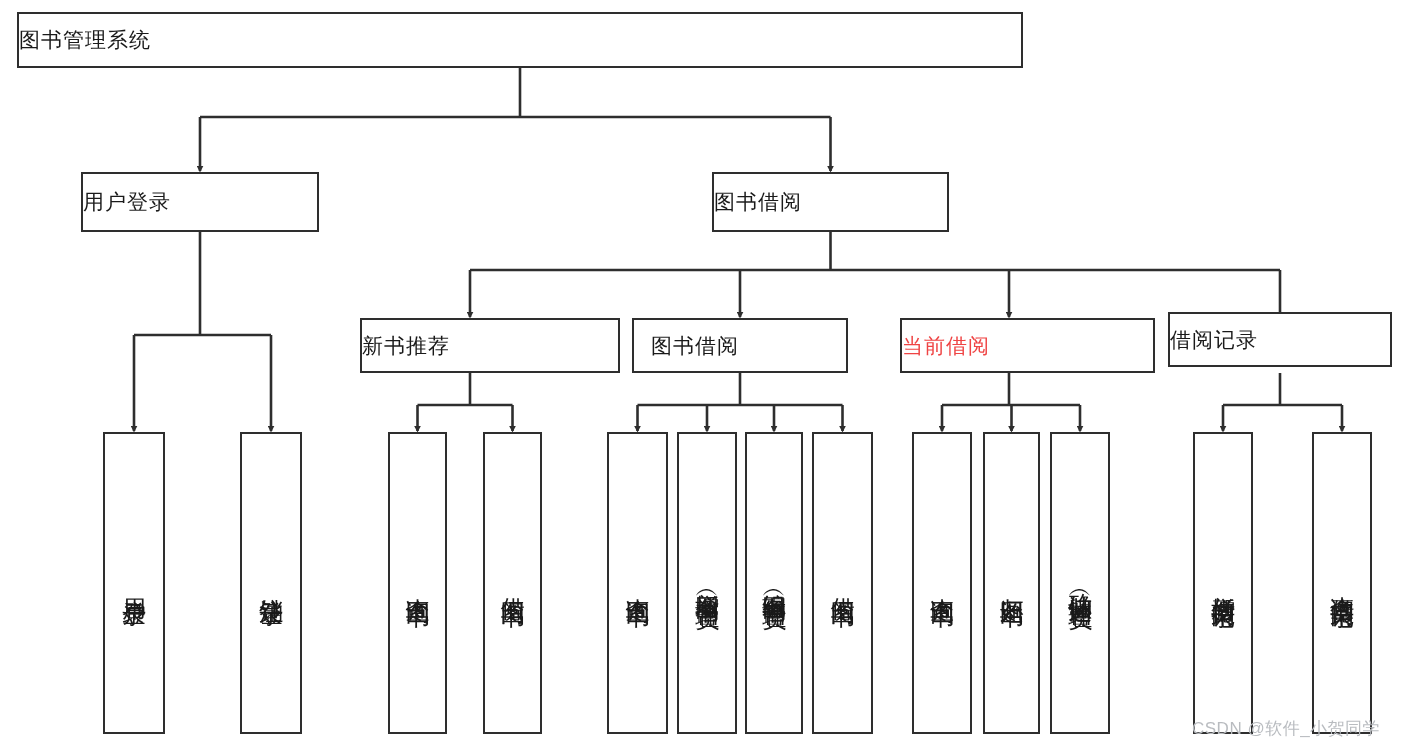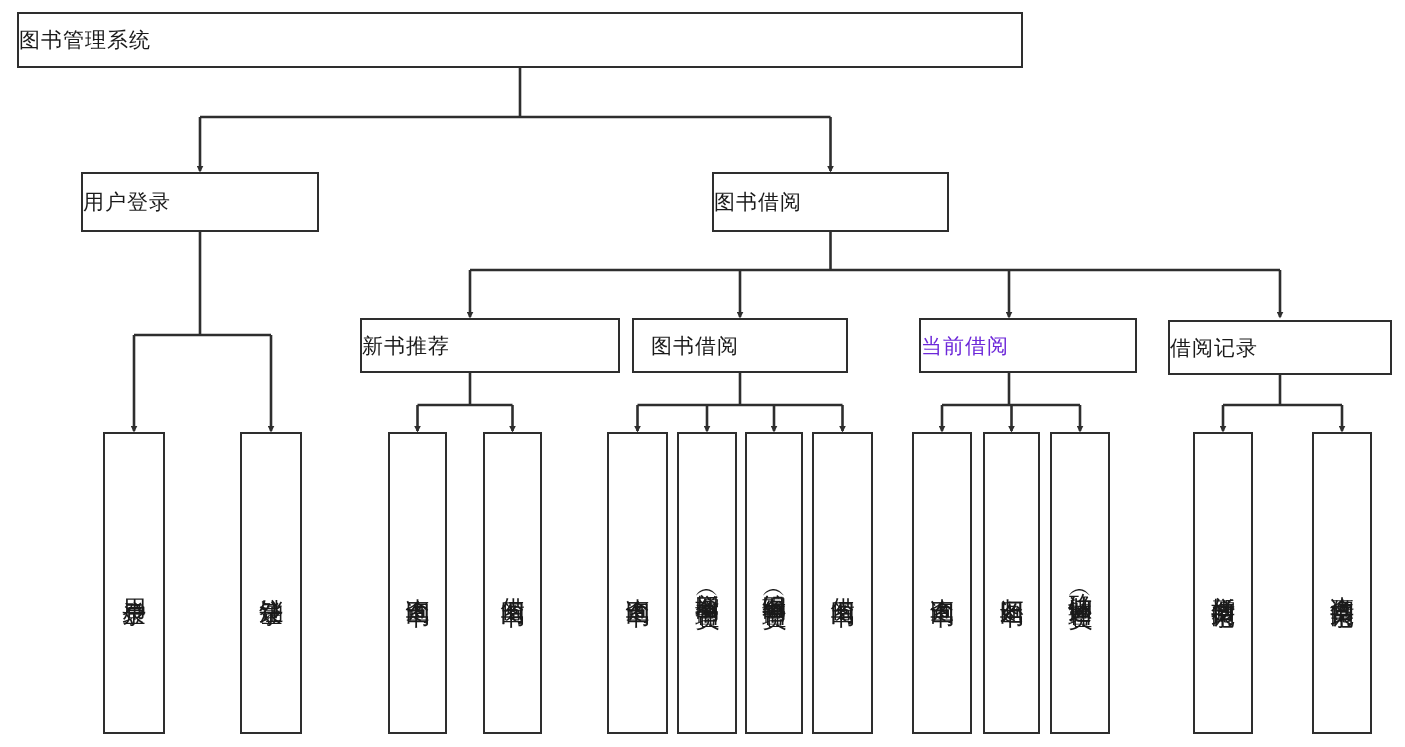--- a/index.html
+++ b/index.html
@@ -102,24 +102,24 @@
       </div>
       <div class="node horiz" style="left: 712px; top: 172px; width: 237px; height: 60px; border-color: rgb(46, 46, 46); background: rgb(255, 255, 255); color: rgb(26, 26, 26);">
         <span class="node-label">图书借阅</span>
       </div>
       <div class="node horiz" style="left: 360px; top: 318px; width: 260px; height: 55px; border-color: rgb(46, 46, 46); background: rgb(255, 255, 255); color: rgb(26, 26, 26);">
         <span class="node-label">新书推荐</span>
       </div>
       <div class="node horiz" style="left: 632px; top: 318px; width: 216px; height: 55px; border-color: rgb(46, 46, 46); background: rgb(255, 255, 255); color: rgb(26, 26, 26); padding-left: 17px;">
         <span class="node-label">图书借阅</span>
       </div>
-      <div class="node horiz" style="left: 919px; top: 318px; width: 218px; height: 55px; border-color: rgb(46, 46, 46); background: rgb(255, 255, 255); color: #6d28d9;">
+      <div class="node horiz" style="left: 900px; top: 318px; width: 255px; height: 55px; border-color: rgb(46, 46, 46); background: rgb(255, 255, 255); color: #ef4444;">
         <span class="node-label">当前借阅</span>
       </div>
-      <div class="node horiz" style="left: 1168px; top: 320px; width: 224px; height: 55px; border-color: rgb(46, 46, 46); background: rgb(255, 255, 255); color: rgb(26, 26, 26);">
+      <div class="node horiz" style="left: 1168px; top: 312px; width: 224px; height: 55px; border-color: rgb(46, 46, 46); background: rgb(255, 255, 255); color: rgb(26, 26, 26);">
         <span class="node-label">借阅记录</span>
       </div>
       <div class="node vert" style="left: 103px; top: 432px; width: 62px; height: 302px; border-color: rgb(46, 46, 46); background: rgb(255, 255, 255); color: rgb(26, 26, 26);">
         <span class="node-label">用户登录</span>
       </div>
       <div class="node vert" style="left: 240px; top: 432px; width: 62px; height: 302px; border-color: rgb(46, 46, 46); background: rgb(255, 255, 255); color: rgb(26, 26, 26);">
         <span class="node-label">注销登录</span>
       </div>
       <div class="node vert" style="left: 388px; top: 432px; width: 59px; height: 302px; border-color: rgb(46, 46, 46); background: rgb(255, 255, 255); color: rgb(26, 26, 26);">
         <span class="node-label">查询图书</span>
@@ -148,13 +148,14 @@
       <div class="node vert" style="left: 1050px; top: 432px; width: 60px; height: 302px; border-color: rgb(46, 46, 46); background: rgb(255, 255, 255); color: rgb(26, 26, 26);">
         <span class="node-label">确认归还（管理员）</span>
       </div>
       <div class="node vert" style="left: 1193px; top: 432px; width: 60px; height: 302px; border-color: rgb(46, 46, 46); background: rgb(255, 255, 255); color: rgb(26, 26, 26);">
         <span class="node-label">新增借阅记录</span>
       </div>
       <div class="node vert" style="left: 1312px; top: 432px; width: 60px; height: 302px; border-color: rgb(46, 46, 46); background: rgb(255, 255, 255); color: rgb(26, 26, 26);">
         <span class="node-label">查询借阅记录</span>
       </div>
     </div>
+  <div class="watermark" style="left: 1192px; top: 717px; color: rgb(185, 188, 192);">CSDN @软件_小贺同学</div>
 </div>
 
 </body></html>

